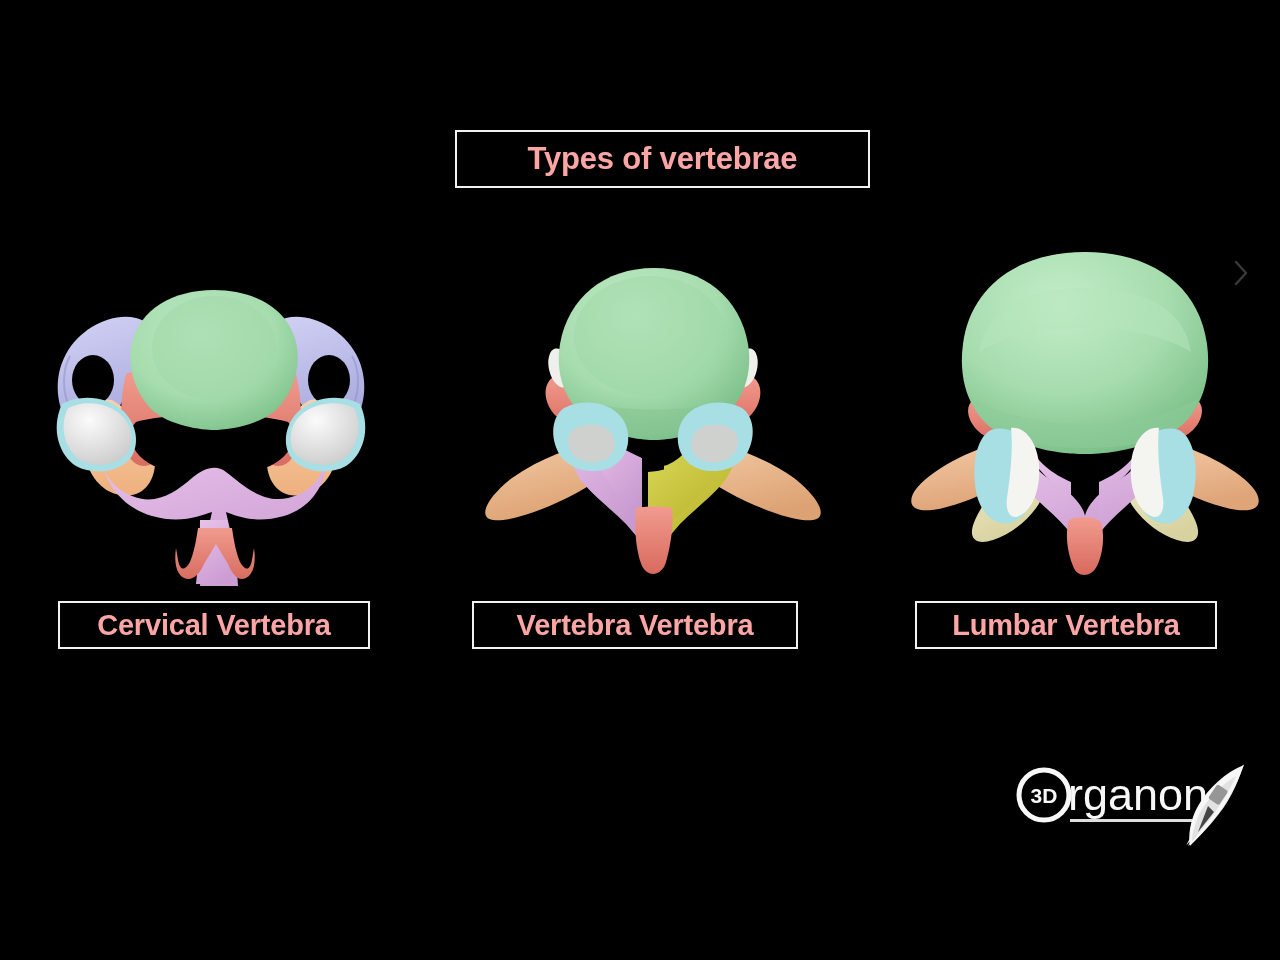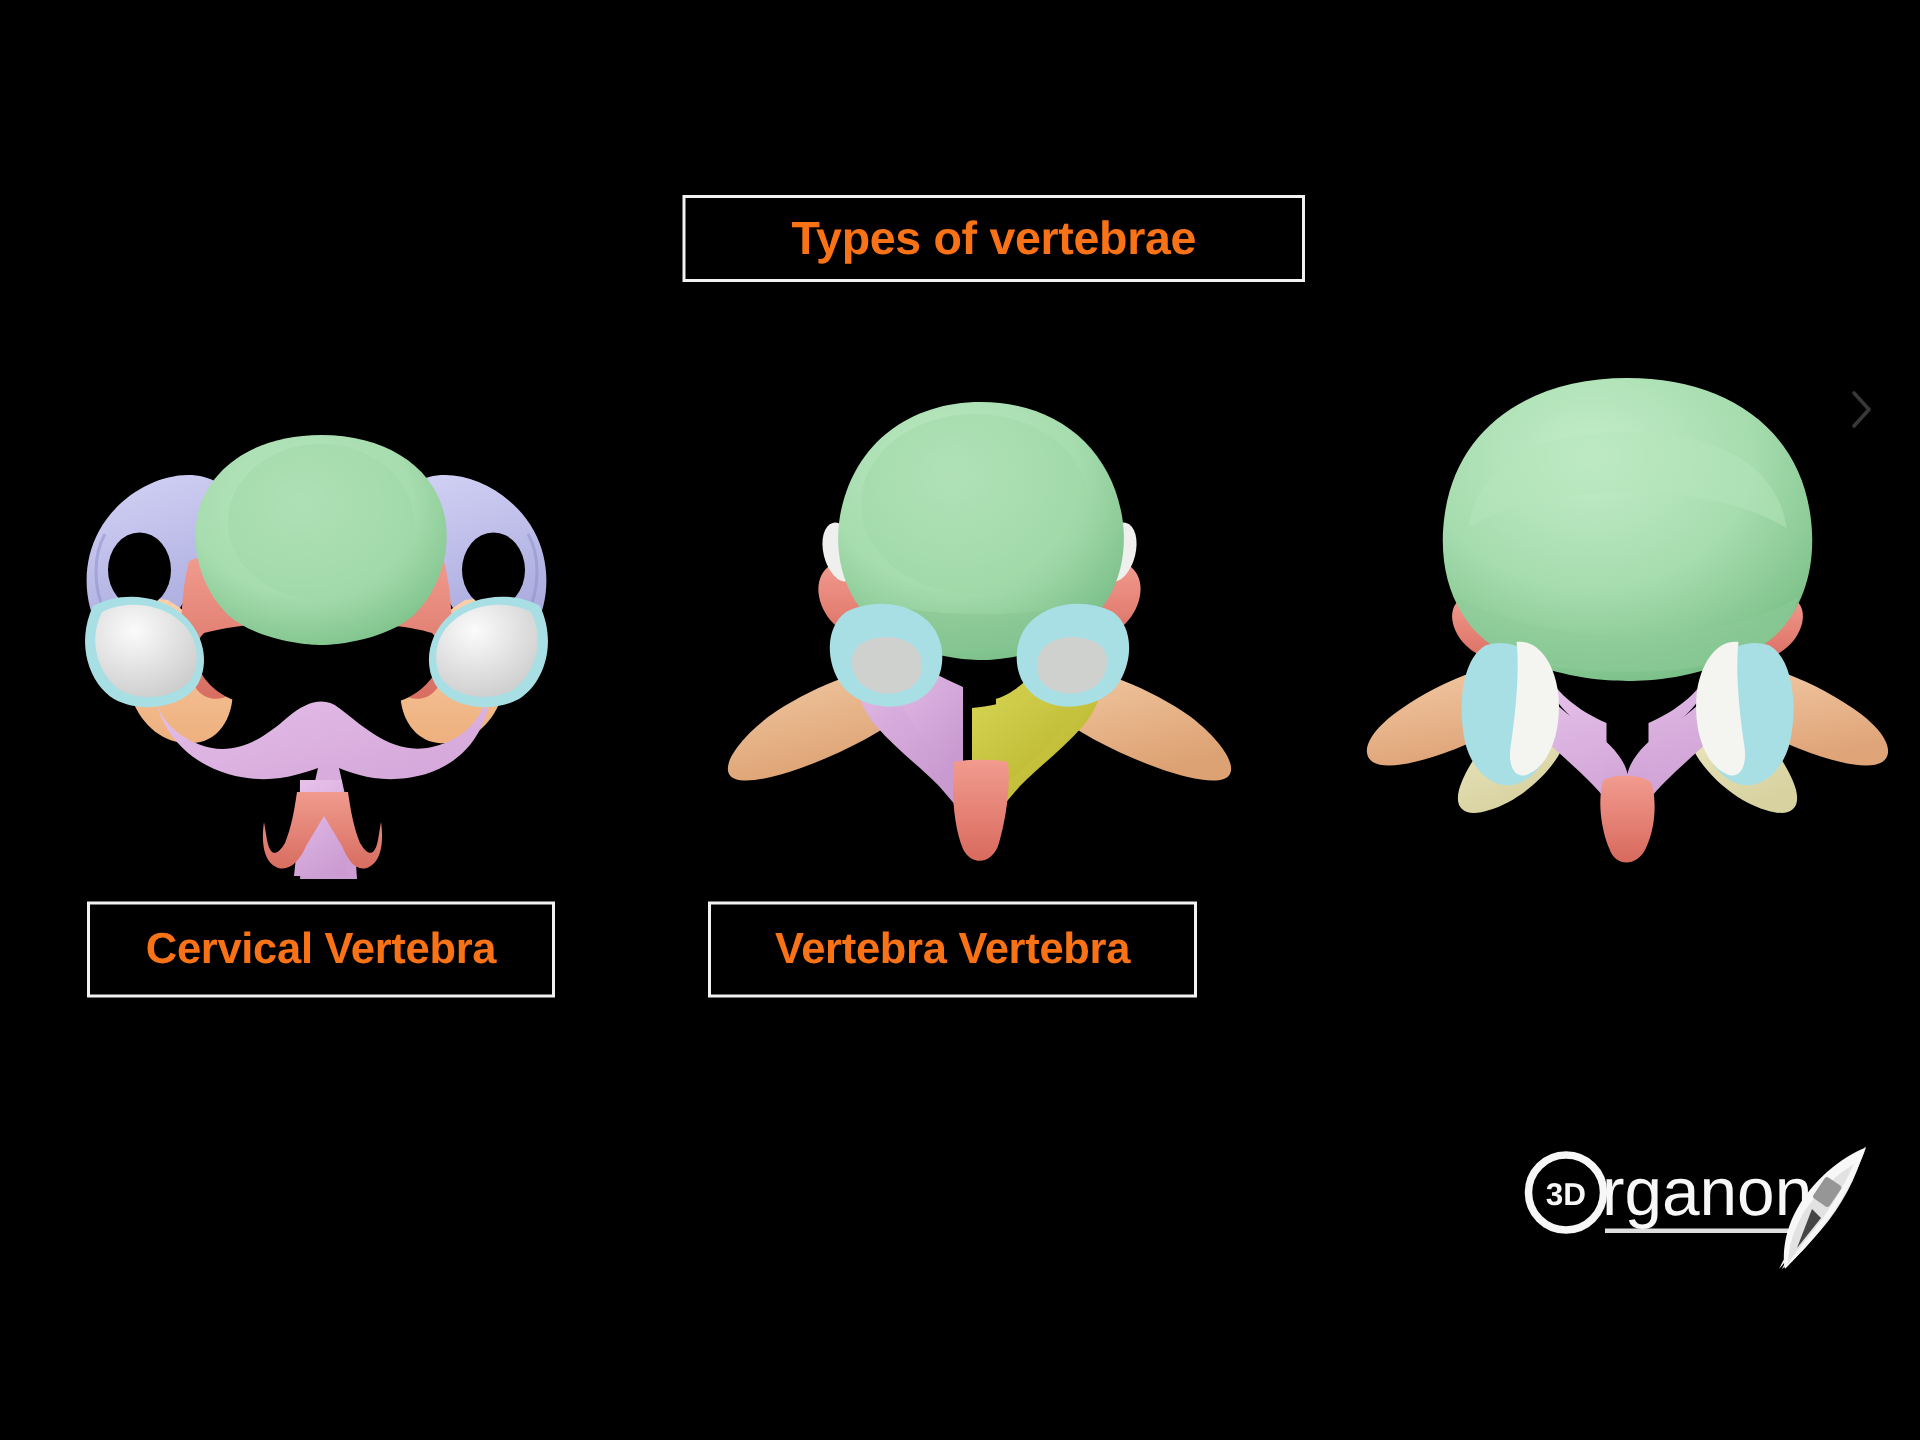--- a/index.html
+++ b/index.html
@@ -10,32 +10,32 @@
     overflow:hidden;
     font-family:"Liberation Sans", sans-serif;
   }
   #stage { position:relative; width:1280px; height:960px; background:#000; }
 
   
   .txtbox {
     position:absolute;
     border:2px solid #f2f2f2;
     background:#000;
-    color:#f97316;
+    color:#fca5a5;
     display:flex;
     align-items:center;
     justify-content:center;
     letter-spacing:-0.2px;
     white-space:nowrap;
   }
   #title-box {
     left:455px; top:130px; width:415px; height:58px;
     font-size:31px; font-weight:bold;
   }
-  .label-box { height:64px; font-size:29px; font-weight:bold; }
+  .label-box { height:48px; font-size:29px; font-weight:bold; }
   #label-cervical { left:58px;  top:601px; width:312px; }
   #label-thoracic { left:472px; top:601px; width:326px; }
   #label-lumbar   { left:915px; top:601px; width:302px; }
 
   
   .model { position:absolute; }
   .model svg { display:block; overflow:visible; }
 
   
   #next-arrow {
@@ -402,14 +402,17 @@
   </div>
 
   <div class="txtbox label-box" id="label-cervical">
     <span>Cervical Vertebra</span>
   </div>
 
   <div class="txtbox label-box" id="label-thoracic">
     <span>Vertebra Vertebra</span>
   </div>
 
+  <div class="txtbox label-box" id="label-lumbar">
+    <span>Lumbar Vertebra</span>
+  </div>
 
 </div>
 
 </body></html>

